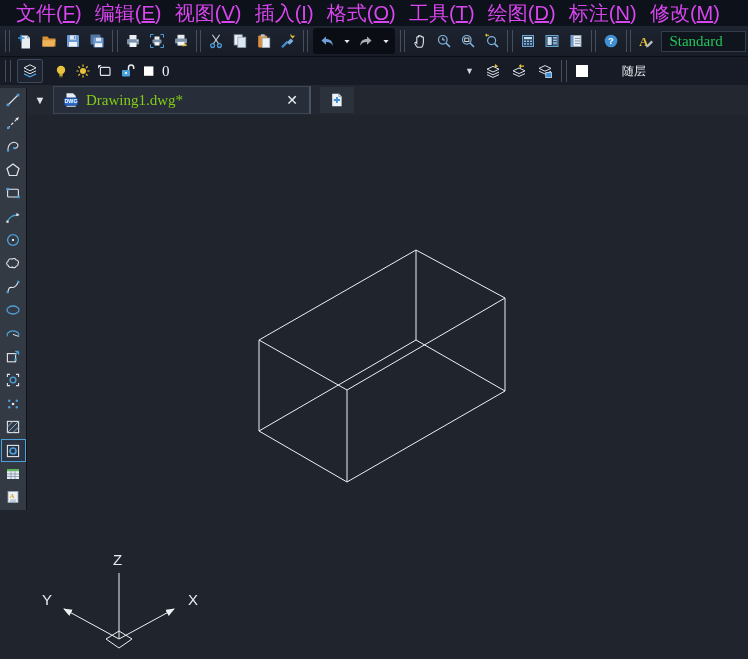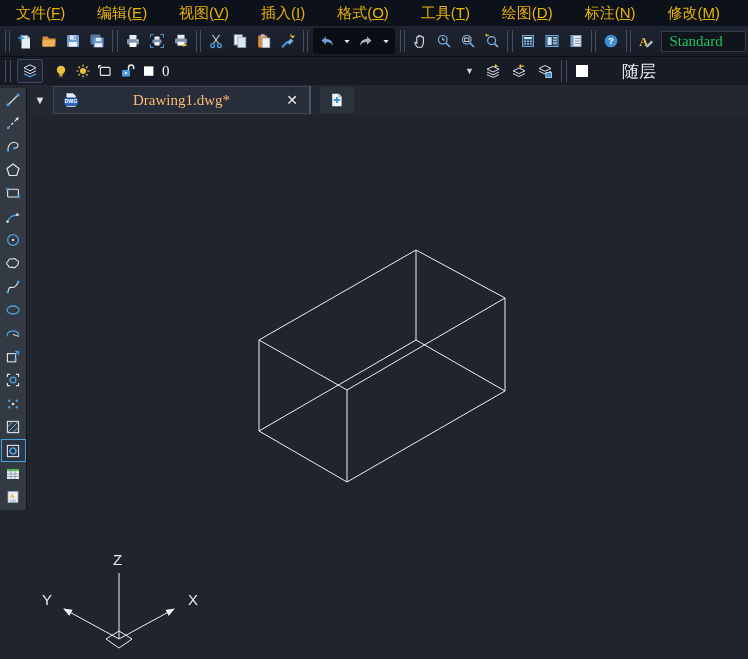--- a/index.html
+++ b/index.html
@@ -7,21 +7,21 @@
   body {
     position:relative;
     font-family:"Liberation Sans","DejaVu Sans",sans-serif;
     background:#1f242d; color:#e9ecef;
     -webkit-font-smoothing:antialiased;
   }
   
   .menubar {
     height:26px; background:#0d111a;
     display:flex; align-items:center; justify-content:space-between;
-    padding:0 28px 0 16px; font-size:15px; color:#eab308;
+    padding:0 28px 0 16px; font-size:20px; color:#d946ef;
   }
   .menu-item { cursor:default; white-space:nowrap; }
   .menu-item u { text-decoration:underline; }
   
   .toolbar1 {
     height:30px; background:linear-gradient(#1e2430,#171c26);
     display:flex; align-items:center; padding:0 2px;
   }
   .toolbar2 {
     height:29px; background:#161b25;
@@ -43,30 +43,30 @@
   .lbtn { width:26px; height:24px; display:flex; align-items:center; justify-content:center; flex:0 0 auto; }
   .layer-props { border:1px solid #3f4959; background:#1d2330; border-radius:2px; margin:0 3px; }
   .layer-combo { width:432px; height:24px; display:flex; align-items:center; gap:5px;
                  padding:0 4px; margin-left:2px; }
   .layer-combo .ic { width:17px; height:17px; display:flex; align-items:center; justify-content:center; }
   .layer-name { font-family:"Liberation Serif","DejaVu Serif",serif; font-size:15px; color:#eef1f4; }
   .flex-spacer { flex:1; }
   .dd-arrow { color:#cfd5dc; font-size:9px; padding-right:2px; }
   .color-combo { flex:1; height:24px; display:flex; align-items:center; gap:6px; padding:0 6px; }
   .swatch { width:12px; height:12px; background:#ffffff; flex:0 0 auto; }
-  .color-label { font-size:17px; color:#e9edf1;padding-left:28px; }
+  .color-label { font-size:12px; color:#e9edf1;padding-left:28px; }
   
   .tabbar { height:30px; background:#23272f; display:flex; align-items:center; padding-left:31px; }
   .tab-overflow { width:18px; height:20px; display:flex; align-items:center; justify-content:center;
                   color:#dfe4ea; font-size:11px; }
   .tab { height:28px; width:258px; margin-left:4px; background:#272e3a;
          border:1px solid #3d4655; border-right:2px solid #4a5468;
          display:flex; align-items:center; gap:7px; padding:0 9px; }
   .tab-title { flex:1; font-family:"Liberation Serif","DejaVu Serif",serif;
-               font-size:15px; color:#fdba74; white-space:nowrap; overflow:hidden;text-align:center; }
+               font-size:15px; color:#84cc16; white-space:nowrap; overflow:hidden; }
   .tab-close { color:#eef1f4; font-size:14px; width:16px; text-align:center; }
   .newtab-btn { width:34px; height:26px; margin-left:9px; background:#2c323c;
                 display:flex; align-items:center; justify-content:center; }
   
   .main { position:relative; height:544px; background:#1f242d; overflow:hidden; }
   .drawing-svg { position:absolute; left:0; top:0; }
   .ucs-svg { position:absolute; left:30px; top:428px; }
   .ucs-svg text { font-family:"Liberation Sans","DejaVu Sans",sans-serif; font-size:15px; fill:#e8ecef; }
   
   .left-strip { position:absolute; left:0; top:88px; width:27px; height:422px;

